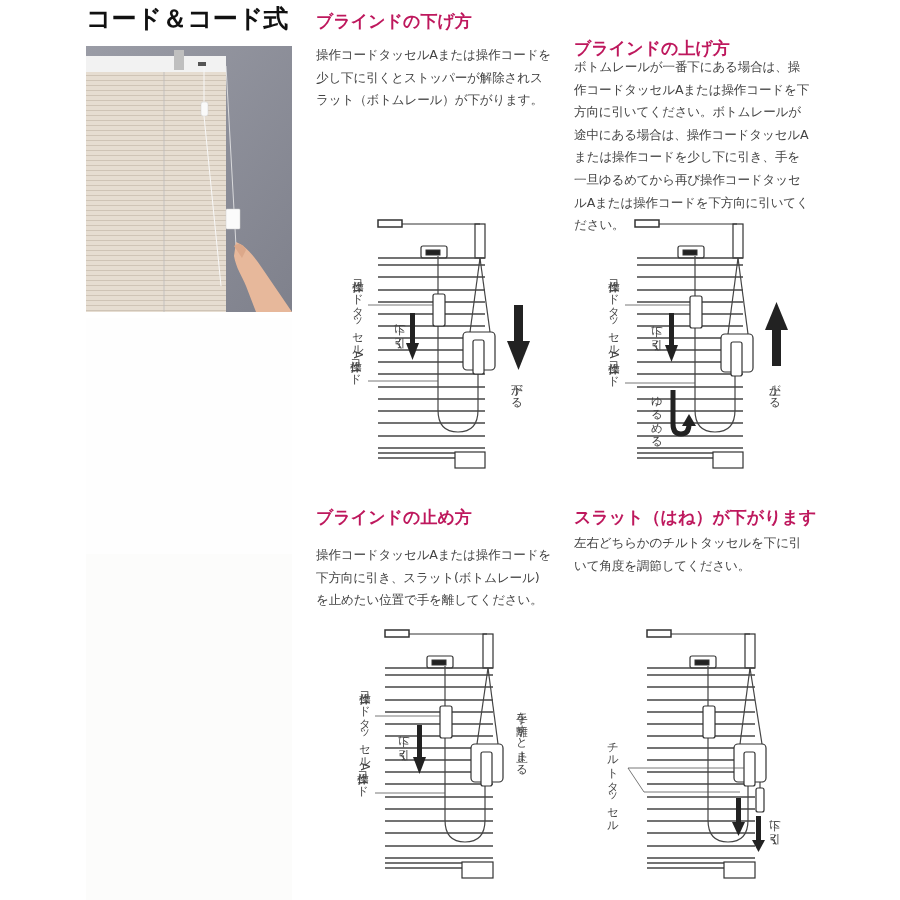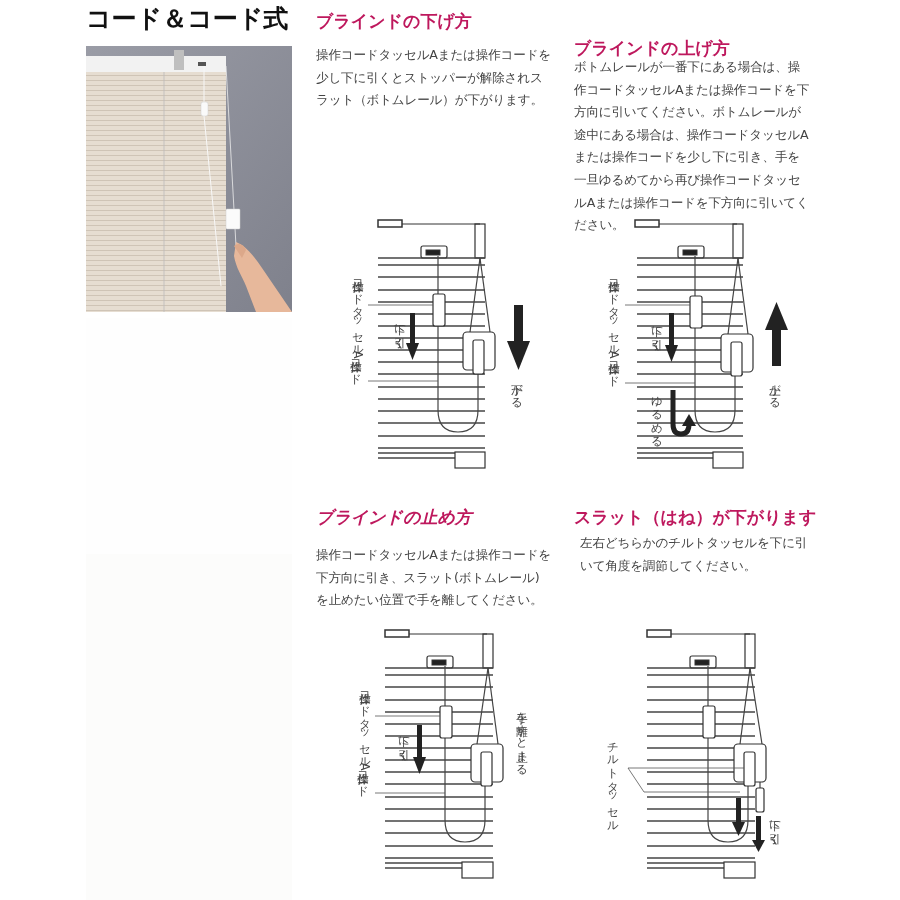--- a/index.html
+++ b/index.html
@@ -170,21 +170,21 @@
   <polygon points="97,216 111,216 104,204" fill="#222"></polygon>
   <rect x="187" y="120" width="9" height="36" fill="#222"></rect>
   <polygon points="180,120 203,120 191.5,92" fill="#222"></polygon>
 </svg>
 <div class="vlabel" style="left:592px; top:272px; width:28px; height:60px;">操作コードタッセルA</div>
 <div class="vlabel" style="left:650px; top:318px;">下に引く</div>
 <div class="vlabel" style="left:607px; top:354px;">操作コード</div>
 <div class="vlabel" style="left:650px; top:388px;">ゆるめる</div>
 <div class="vlabel" style="left:768px; top:376px;">上がる</div>
 
-<div class="abs sec-title" style="left:316px; top:506px;font-style:italic;">ブラインドの止め方</div>
+<div class="abs sec-title" style="left:316px; top:506px;">ブラインドの止め方</div>
 <div class="abs sec-body" style="left:316px; top:532px;margin-top:12px;">操作コードタッセルAまたは操作コードを下方向に引き、スラット(ボトムレール)を止めたい位置で手を離してください。</div>
 
 <svg class="abs diagram" style="left:330px; top:620px;" width="220" height="270" viewBox="0 0 220 270">
   <g fill="none" stroke="#333">
     <rect x="55" y="10" width="24" height="7" stroke-width="1.5"></rect>
     <line x1="79" y1="14" x2="157" y2="14" stroke-width="1"></line>
     <rect x="153" y="14" width="10" height="34" stroke-width="1.2"></rect>
     <rect x="97" y="36" width="26" height="12" rx="2" stroke-width="1.2"></rect>
     <rect x="102" y="40" width="14" height="5" fill="#222"></rect>
   </g>
@@ -223,21 +223,21 @@
   <line x1="45" y1="173" x2="115" y2="173" stroke="#555" stroke-width="0.8"></line>
   <rect x="87" y="105" width="5" height="32" fill="#222"></rect>
   <polygon points="83,137 96,137 89.5,154" fill="#222"></polygon>
 </svg>
 <div class="vlabel" style="left:343px; top:684px; width:28px; height:60px;">操作コードタッセルA</div>
 <div class="vlabel" style="left:397px; top:728px;">下に引く</div>
 <div class="vlabel" style="left:356px; top:764px;">操作コード</div>
 <div class="vlabel" style="left:515px; top:703px;">手を離すと止まる</div>
 
 <div class="abs sec-title" style="left:574px; top:506px;">スラット（はね）が下がります</div>
-<div class="abs sec-body" style="left:574px; top:532px;margin-left:6px;">左右どちらかのチルトタッセルを下に引いて角度を調節してください。</div>
+<div class="abs sec-body" style="left:574px; top:532px;">左右どちらかのチルトタッセルを下に引いて角度を調節してください。</div>
 
 <svg class="abs diagram" style="left:590px; top:620px;" width="210" height="280" viewBox="0 0 210 280">
   <g fill="none" stroke="#333">
     <rect x="57" y="10" width="24" height="7" stroke-width="1.5"></rect>
     <line x1="81" y1="14" x2="160" y2="14" stroke-width="1"></line>
     <rect x="155" y="14" width="10" height="34" stroke-width="1.2"></rect>
     <rect x="100" y="36" width="26" height="12" rx="2" stroke-width="1.2"></rect>
     <rect x="105" y="40" width="14" height="5" fill="#222"></rect>
   </g>
   <g stroke="#444" stroke-width="1.4">

